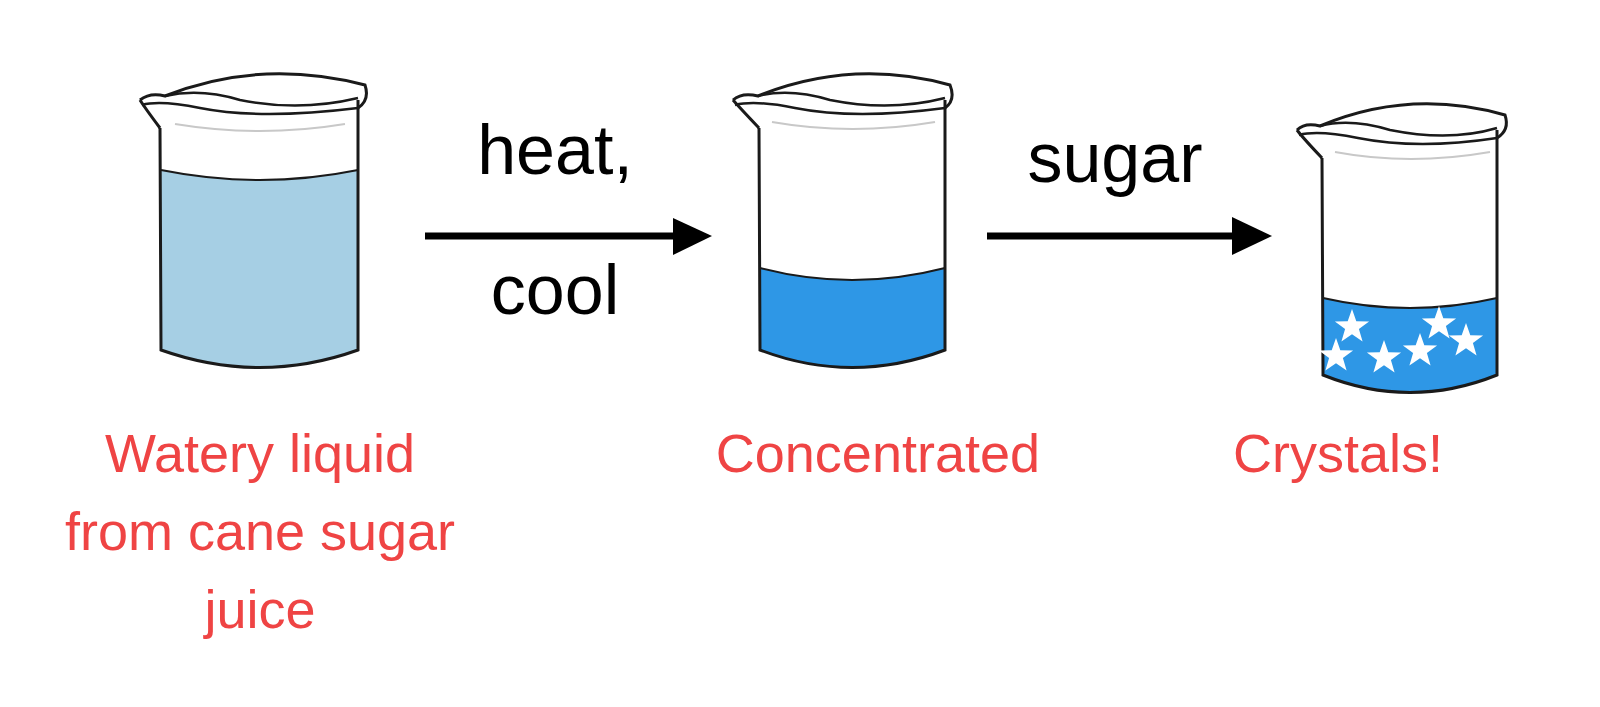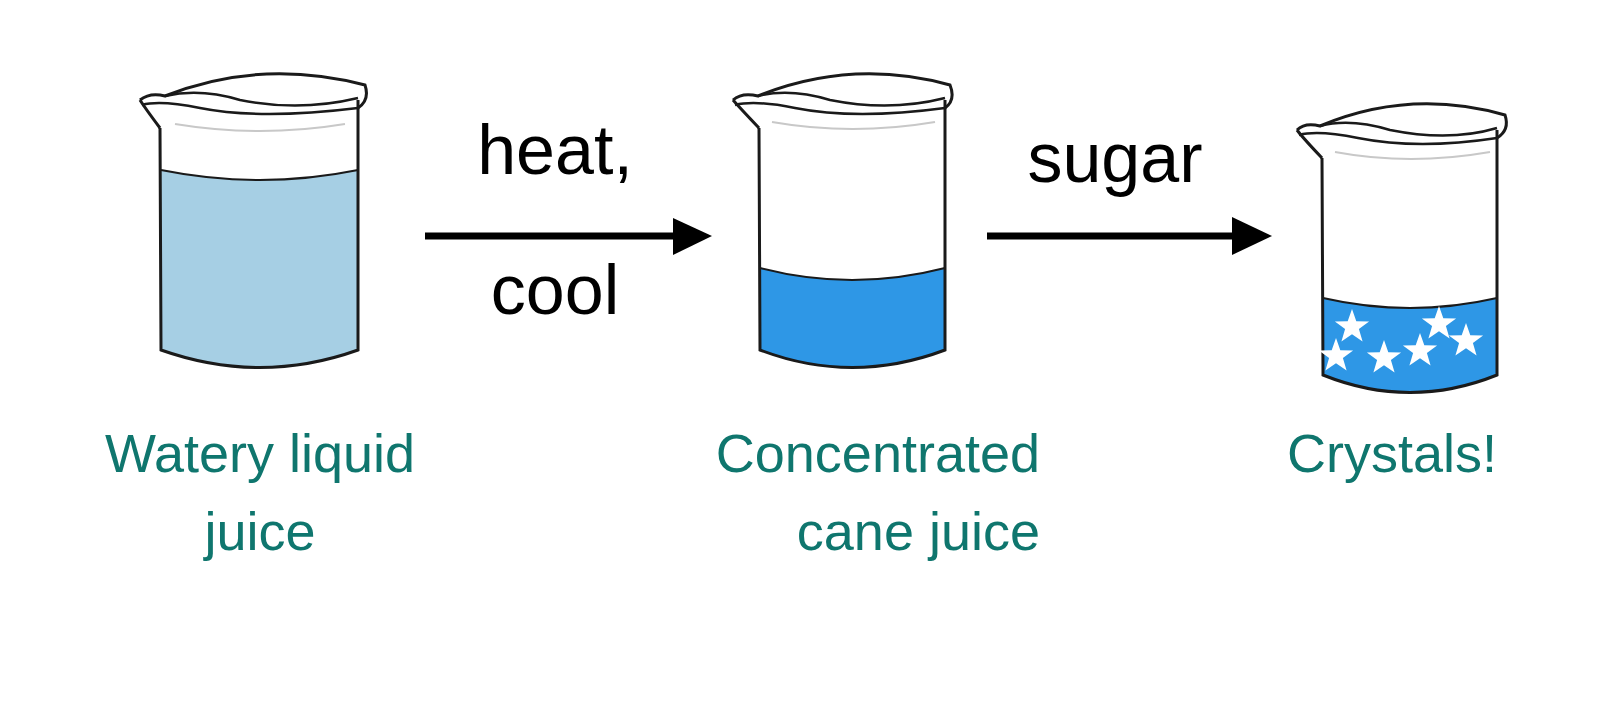--- a/index.html
+++ b/index.html
@@ -1,20 +1,20 @@
 <!DOCTYPE html>
 <html><head>
 <meta charset="utf-8">
 <style>
   html, body { margin: 0; padding: 0; background: #ffffff; }
   body { width: 1600px; height: 707px; position: relative; overflow: hidden;
          font-family: "Liberation Sans", "DejaVu Sans", sans-serif; color: #000; }
   svg.stage { position: absolute; left: 0; top: 0; }
   .label { position: absolute; text-align: center; font-size: 54px; line-height: 78px;
-           font-family: "Liberation Sans", "DejaVu Sans", sans-serif; color: #0f766e; }
+           font-family: "Liberation Sans", "DejaVu Sans", sans-serif; color: #ef4444; }
   .arrow-label { position: absolute; text-align: center; font-size: 70px; line-height: 100px;
            font-family: "Liberation Sans", "DejaVu Sans", sans-serif; color: #000; }
 </style>
 </head>
 <body>
 
 <svg class="stage" width="1600" height="707" viewBox="0 0 1600 707">
   <defs>
     <polygon id="star" points="0,-18 4.3,-5.8 17.1,-5.6 6.9,2.1 10.6,14.6 0,7.2 -10.6,14.6 -6.9,2.1 -17.1,-5.6 -4.3,-5.8" fill="#ffffff"></polygon>
   </defs>
@@ -73,21 +73,21 @@
     </g>
   </g>
 </svg>
 
 <div class="arrow-label" style="left:420px; top:100px; width:270px;">heat,</div>
 <div class="arrow-label" style="left:420px; top:240px; width:270px;">cool</div>
 <div class="arrow-label" style="left:990px; top:108px; width:250px;">sugar</div>
 
 <div class="label" style="left:30px; top:414px; width:460px;">
   <div>Watery liquid</div>
+  <div>from cane sugar</div>
   <div>juice</div>
 </div>
 <div class="label" style="left:630px; top:414px; width:410px;text-align:right;">
   <div>Concentrated</div>
-  <div>cane juice</div>
 </div>
-<div class="label" style="left:1252px; top:414px; width:280px;">
+<div class="label" style="left:1198px; top:414px; width:280px;">
   <div>Crystals!</div>
 </div>
 
 </body></html>

